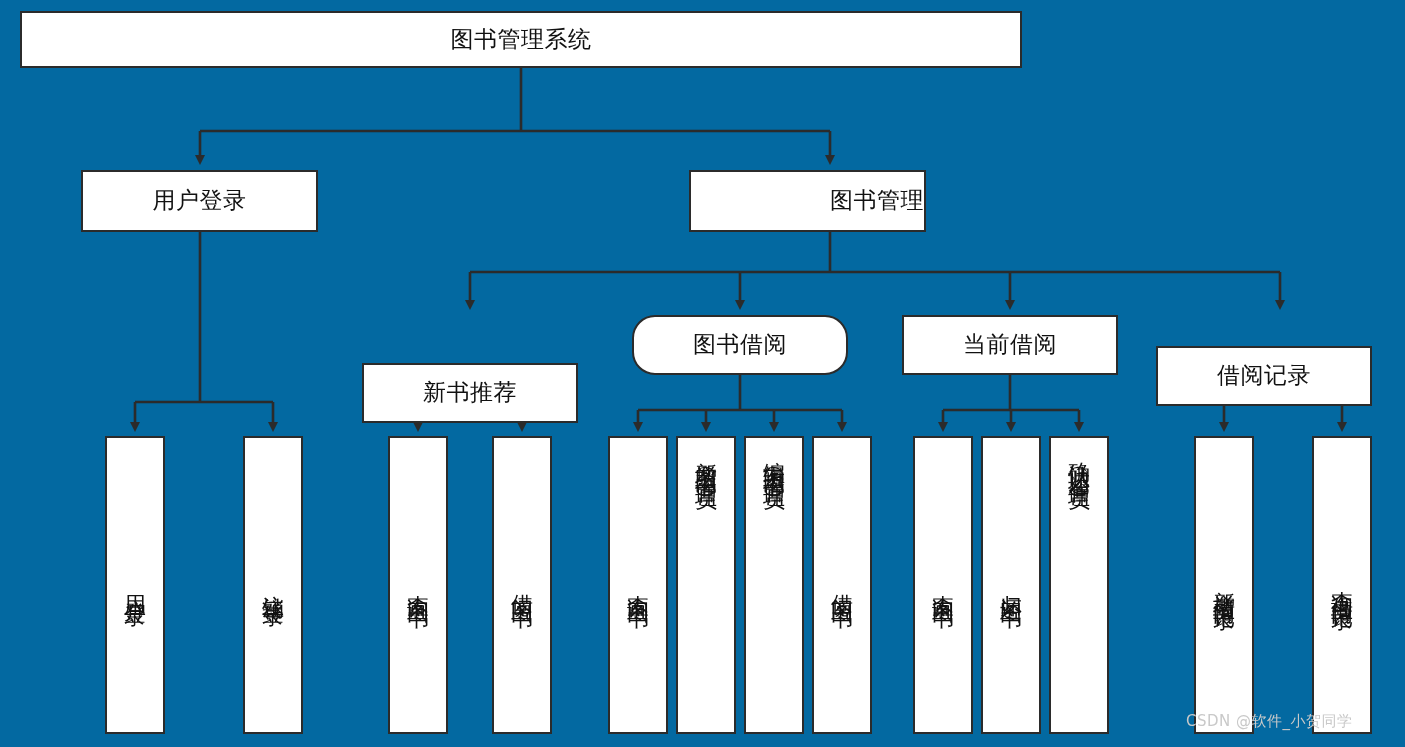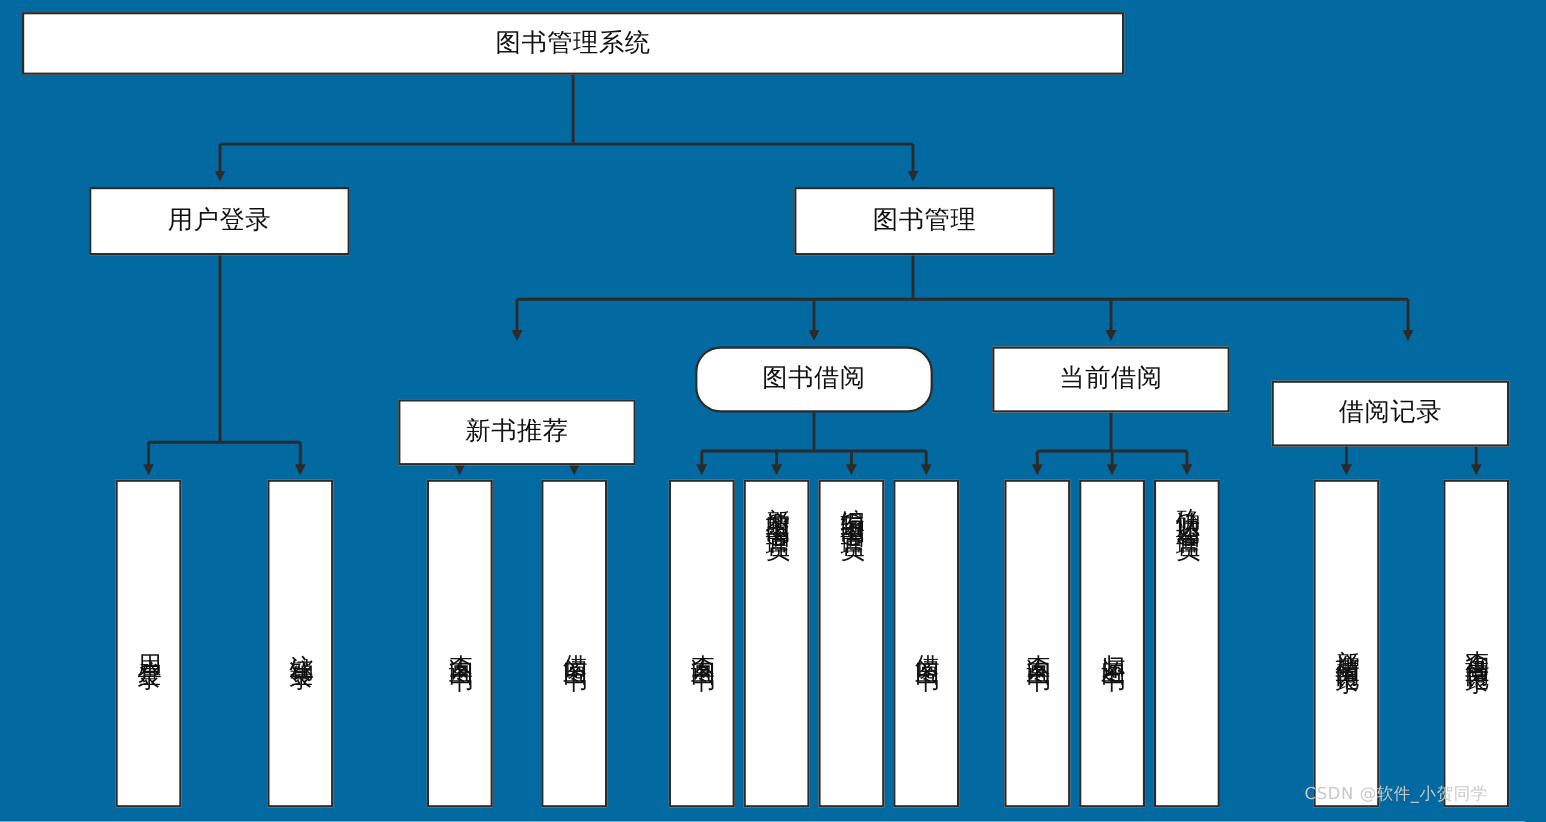--- a/index.html
+++ b/index.html
@@ -120,21 +120,21 @@
     </g>
   </svg>
 
   <div class="node h" style="left:20px; top:11px; width:1002px; height:57px;">
     <span>图书管理系统</span>
   </div>
 
   <div class="node h" style="left:81px; top:170px; width:237px; height:62px;">
     <span>用户登录</span>
   </div>
-  <div class="node h" style="left:722px; top:170px; width:237px; height:62px;">
+  <div class="node h" style="left:689px; top:170px; width:237px; height:62px;justify-content:flex-end;">
     <span>图书管理</span>
   </div>
 
   <div class="node h" style="left:362px; top:315px; width:216px; height:60px;margin-top:48px;">
     <span>新书推荐</span>
   </div>
   <div class="node h" style="left:632px; top:315px; width:216px; height:60px;border-radius:23px;">
     <span>图书借阅</span>
   </div>
   <div class="node h" style="left:902px; top:315px; width:216px; height:60px;">

